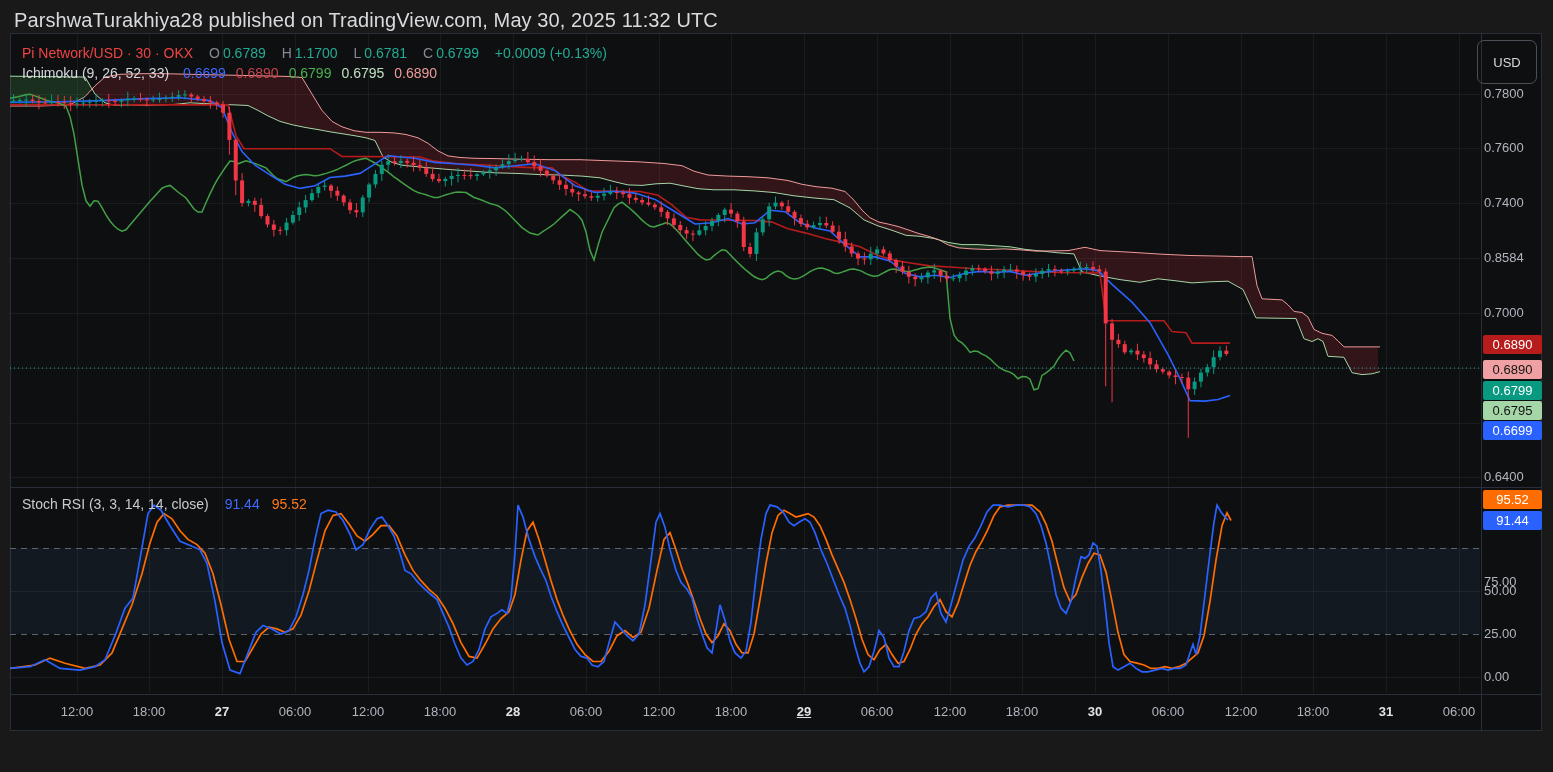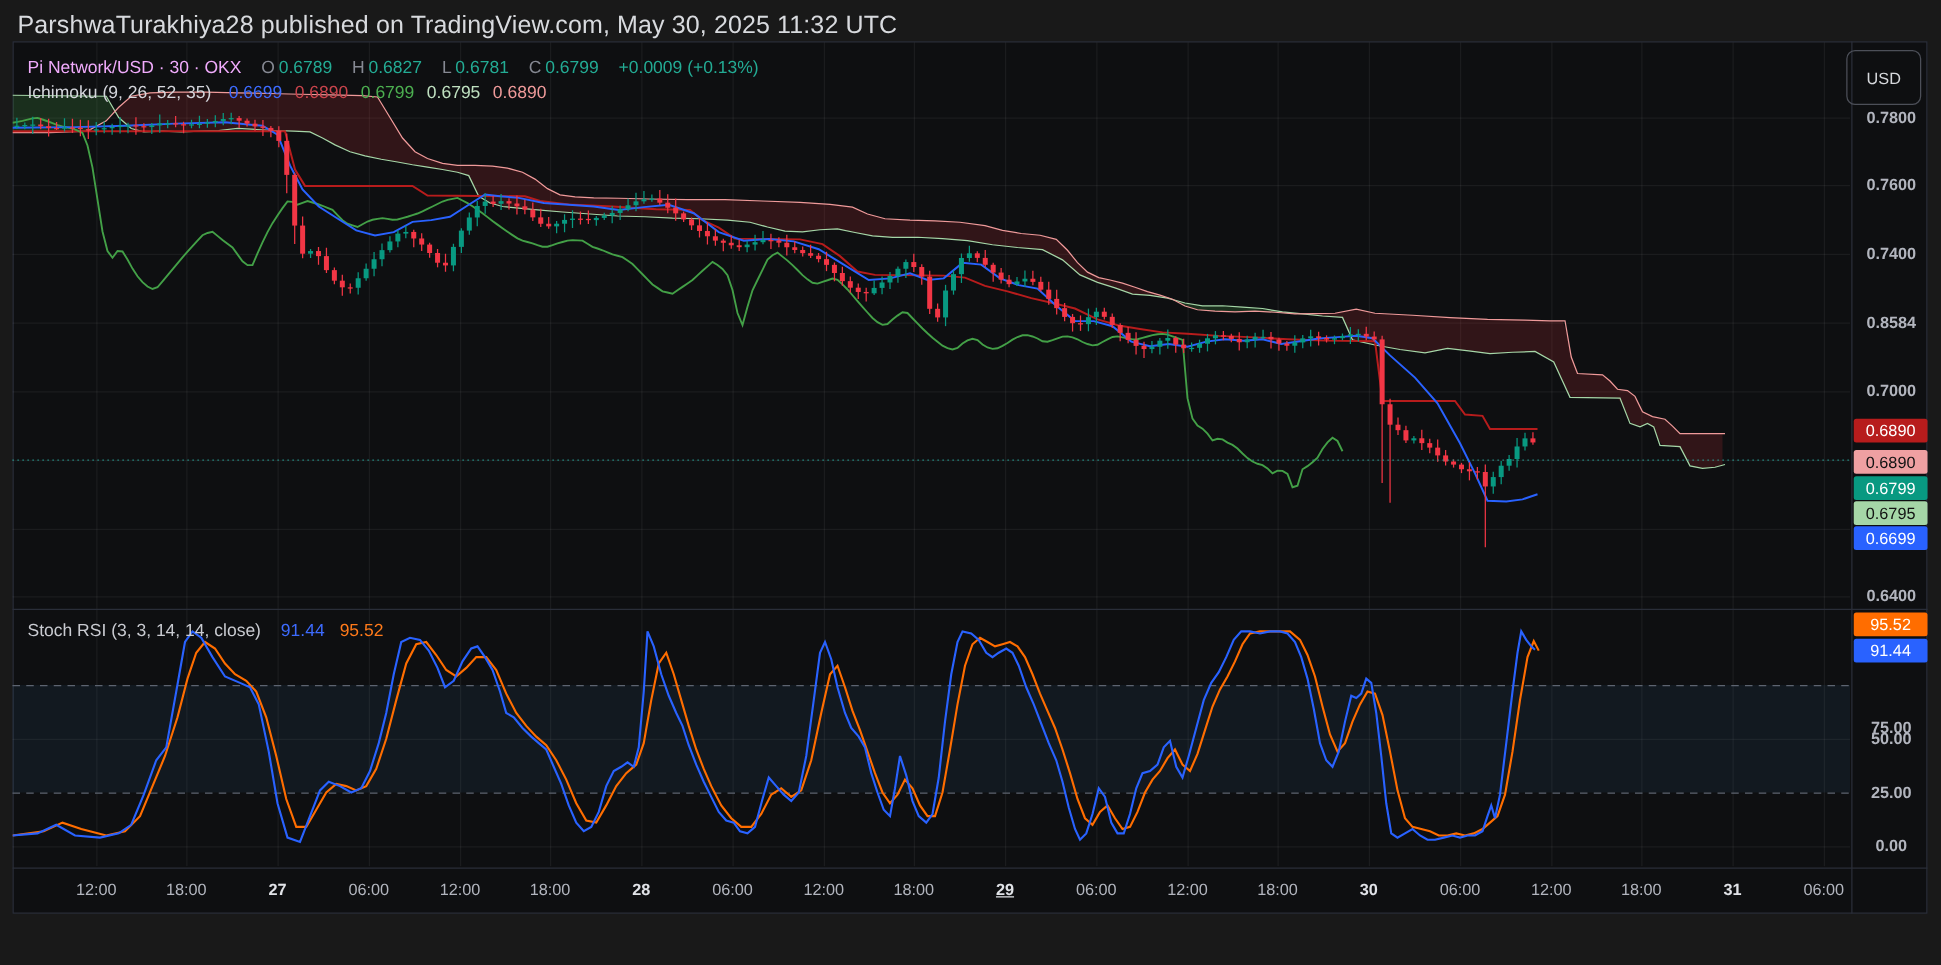--- a/index.html
+++ b/index.html
@@ -6,28 +6,28 @@
     font-family:"Liberation Sans","DejaVu Sans",sans-serif;-webkit-font-smoothing:antialiased;}
   .page{position:relative;width:1553px;height:772px;}
   .published{position:absolute;left:14px;top:9px;font-size:20px;color:#d8dade;letter-spacing:.1px;}
   .chart-bg{position:absolute;left:10px;top:33px;width:1532px;height:698px;background:#0e0f11;border:1px solid #2a2e39;box-sizing:border-box;}
   #chart-svg{position:absolute;left:0;top:0;width:1553px;height:772px;}
   .legend-row{position:absolute;left:22px;font-size:14px;color:#d4d6dc;white-space:nowrap;z-index:5;}
   .row1{top:45px;}
   .row2{top:65px;}
   .row3{top:496px;}
   .legend-row .dim{color:#868993;}
-  .legend-row .sym{color:#f0abfc;text-align:center;}
+  .legend-row .sym{color:#ef4444;text-align:center;}
   .legend-row .up{color:#23ab94;}
   .legend-row span{margin-right:3px;}
   .legend-row .gap{margin-left:9px;}
   .usd-btn{position:absolute;left:1477px;top:40px;width:60px;height:44px;background:transparent;
     border:1px solid #4c4f58;border-radius:7px;color:#d6d8dc;font-size:13px;font-family:inherit;cursor:pointer;z-index:5;}
   .tick{position:absolute;font-size:13px;color:#b2b5be;z-index:4;text-align:right;}
-  .ptick{left:1484px;width:58px;text-align:center;font-weight:bold;}
+  .ptick{left:1484px;width:58px;text-align:left;}
   .ttick{transform:translateX(-50%);top:704px;}
   .ttick.bold{font-weight:700;color:#e1e3e8;}
   .axis-badge{position:absolute;left:1483px;width:59px;height:19px;border-radius:2px;z-index:6;
     font-size:13px;display:flex;align-items:center;justify-content:center;}
   .footer{position:absolute;left:0;top:733px;width:1553px;height:39px;background:#1e1e1f;display:flex;align-items:center;z-index:5;}
   .tv-mark{margin-left:36px;display:inline-flex;align-items:center;}
   .tv-name{margin-left:10px;font-size:18px;font-weight:600;color:#cbcdd2;letter-spacing:.2px;}
 </style>
 </head>
 <body>
@@ -486,28 +486,28 @@
       <g stroke="#2a2e39" stroke-width="1">
         <line x1="10" y1="487.5" x2="1542" y2="487.5"></line>
         <line x1="10" y1="694.5" x2="1542" y2="694.5"></line>
         <line x1="1481.5" y1="33" x2="1481.5" y2="731"></line>
       </g>
     </svg>
 
   <div class="legend-row row1">
     <span class="sym">Pi Network/USD · 30 · OKX</span>
     <span class="dim gap">O</span><span class="up">0.6789</span>
-    <span class="dim gap">H</span><span class="up">0.6827</span>
+    <span class="dim gap">H</span><span class="up">1.1700</span>
     <span class="dim gap">L</span><span class="up">0.6781</span>
     <span class="dim gap">C</span><span class="up">0.6799</span>
     <span class="up gap">+0.0009 (+0.13%)</span>
   </div>
 
   <div class="legend-row row2">
-    <span>Ichimoku (9, 26, 52, 35)</span>
+    <span>Ichimoku (9, 26, 52, 33)</span>
     <span id="ichi-values"><span style="color: rgb(61, 107, 255); margin-left: 7px;">0.6699</span><span style="color: rgb(201, 68, 76); margin-left: 7px;">0.6890</span><span style="color: rgb(76, 175, 80); margin-left: 7px;">0.6799</span><span style="color: rgb(191, 224, 192); margin-left: 7px;">0.6795</span><span style="color: rgb(239, 154, 154); margin-left: 7px;">0.6890</span></span>
   </div>
 
   <div class="legend-row row3">
     <span class="dim" style="color:#c9cbd1">Stoch RSI (3, 3, 14, 14, close)</span>
     <span id="stoch-values"><span style="color: rgb(61, 107, 255); margin-left: 9px;">91.44</span><span style="color: rgb(255, 122, 26); margin-left: 9px;">95.52</span></span>
   </div>
 
   <button class="usd-btn">USD</button>
 

